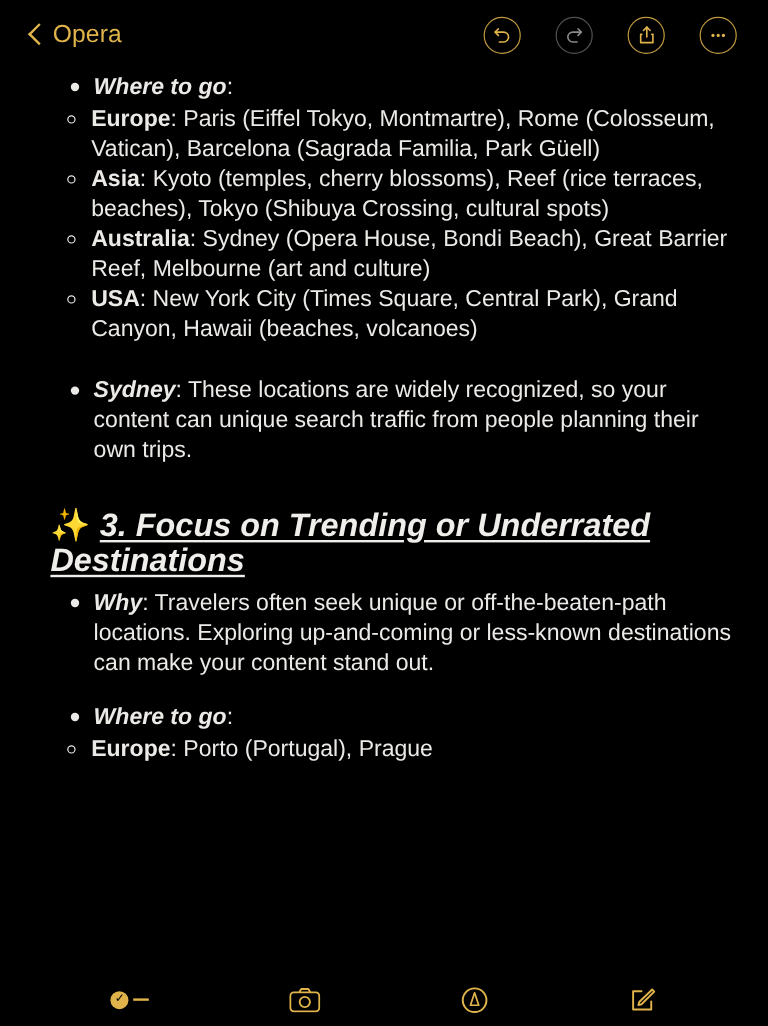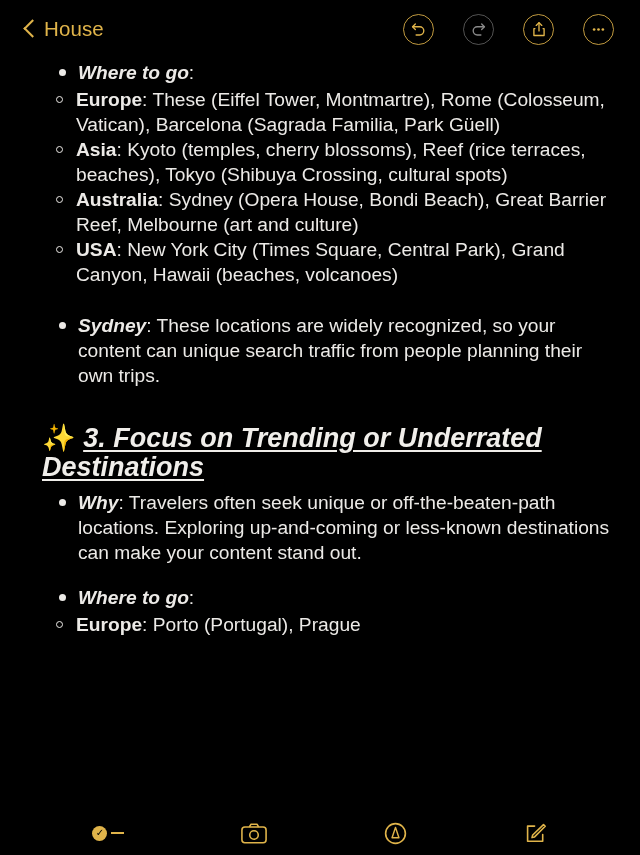--- a/index.html
+++ b/index.html
@@ -150,21 +150,21 @@
   .dash { width: 13px; height: 2px; background: #e0b44a; display:inline-block; }
 </style>
 </head>
 <body>
 
 <div id="app">
 
   <div class="topbar">
     <div class="back-group">
       <span class="chevron-left"></span>
-      <span class="back-label">House</span>
+      <span class="back-label">Opera</span>
     </div>
 
     <div class="topbar-actions">
       <div class="circle-btn">
         <svg width="19" height="19" viewBox="0 0 24 24" fill="none">
           <path d="M8 5 L4.5 8.5 L8 12" stroke="currentColor" stroke-width="1.7" stroke-linecap="round" stroke-linejoin="round"></path>
           <path d="M4.8 8.5 H13.5 a5.2 5.2 0 0 1 0 10.4 H9" stroke="currentColor" stroke-width="1.7" stroke-linecap="round" fill="none"></path>
         </svg>
       </div>
       <div class="circle-btn disabled">
@@ -193,21 +193,21 @@
   <div class="note-body">
 
     <div class="l1">
       <span class="bullet"></span>
       <span class="ital-bold">Where to go</span><span>:</span>
     </div>
 
     <div class="sub-list">
       <div class="l2">
         <span class="hollow"></span>
-        <span class="bold">Europe</span><span>: These (Eiffel Tower, Montmartre), Rome (Colosseum, Vatican), Barcelona (Sagrada Familia, Park Güell)</span>
+        <span class="bold">Europe</span><span>: Paris (Eiffel Tokyo, Montmartre), Rome (Colosseum, Vatican), Barcelona (Sagrada Familia, Park Güell)</span>
       </div>
       <div class="l2">
         <span class="hollow"></span>
         <span class="bold">Asia</span><span>: Kyoto (temples, cherry blossoms), Reef (rice terraces, beaches), Tokyo (Shibuya Crossing, cultural spots)</span>
       </div>
       <div class="l2">
         <span class="hollow"></span>
         <span class="bold">Australia</span><span>: Sydney (Opera House, Bondi Beach), Great Barrier Reef, Melbourne (art and culture)</span>
       </div>
       <div class="l2">

